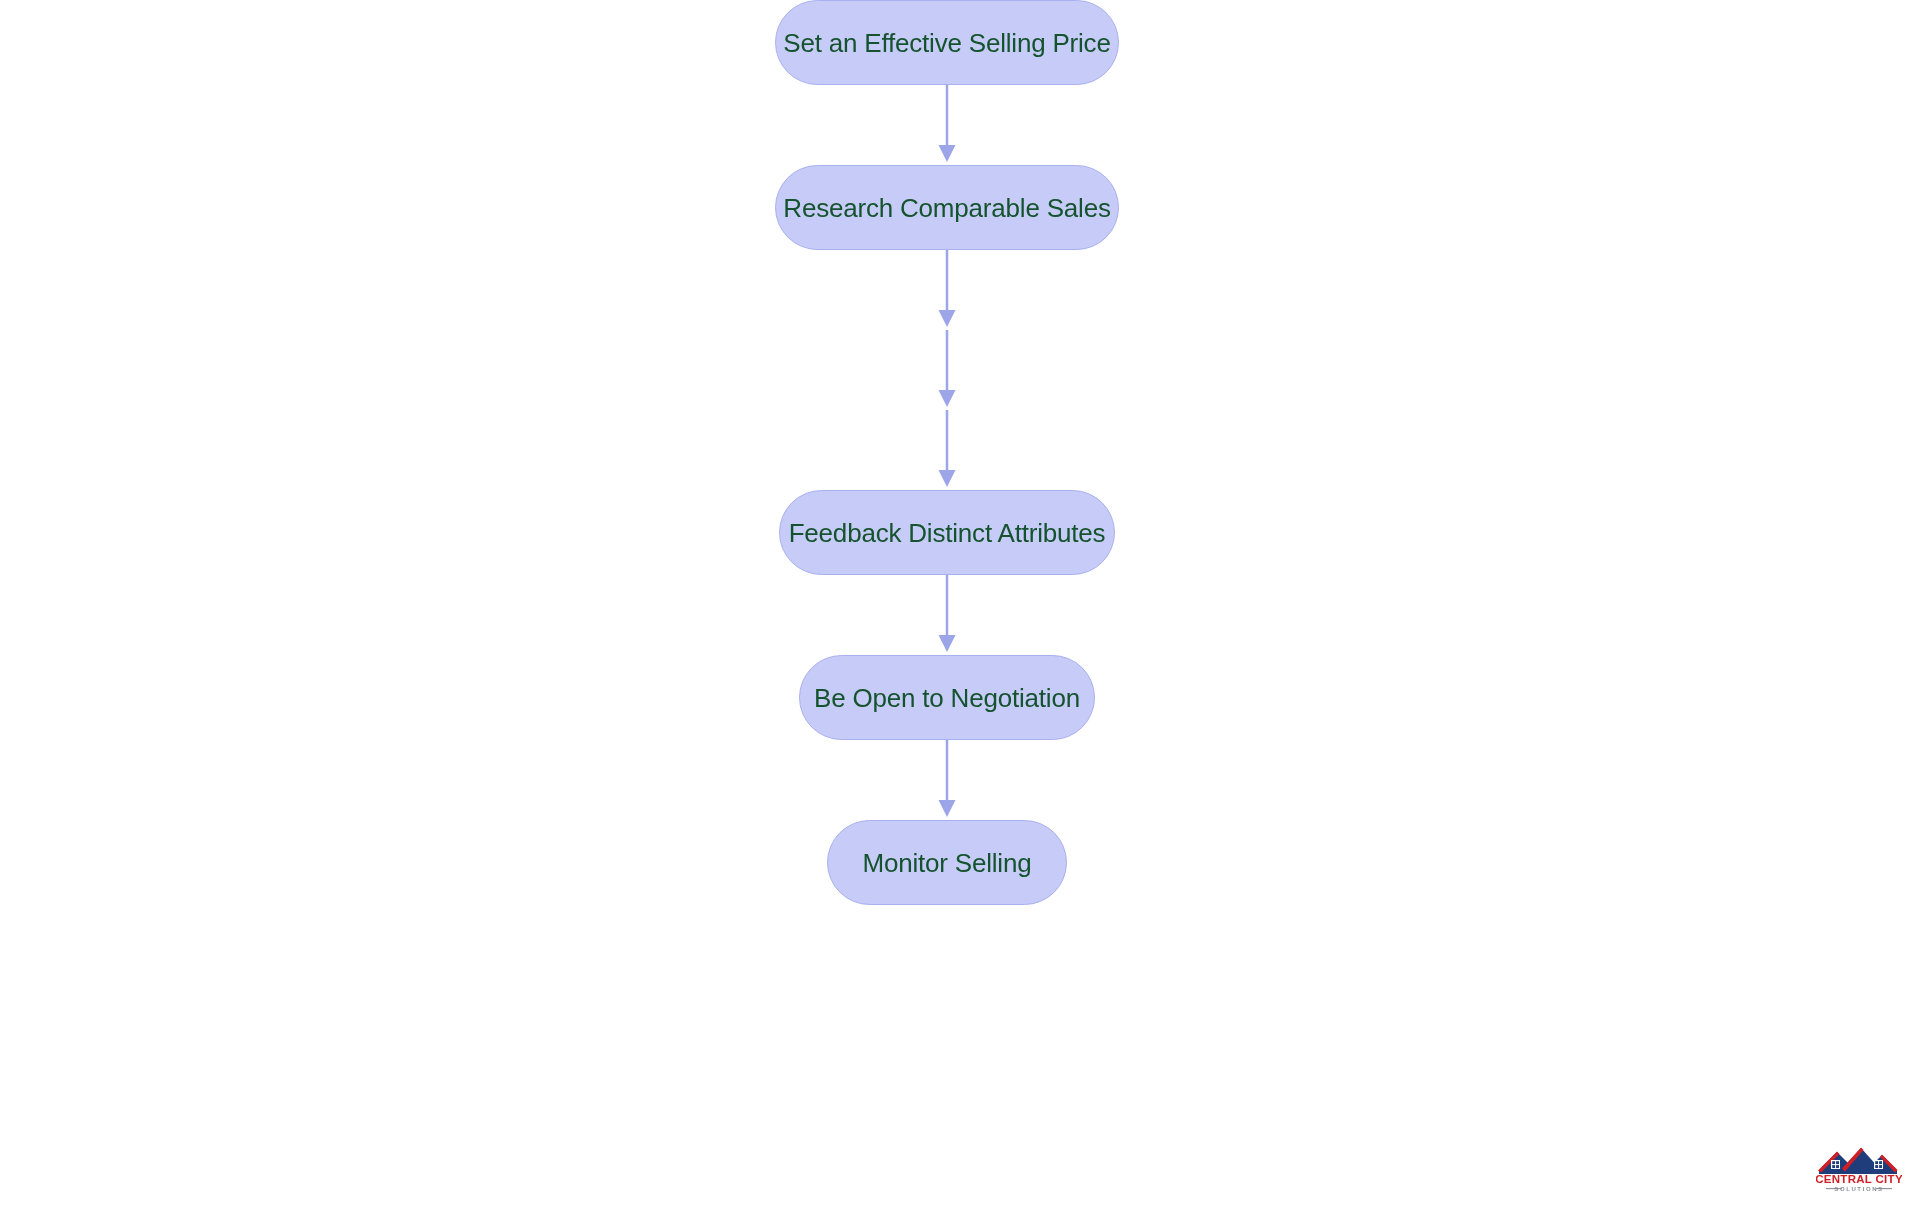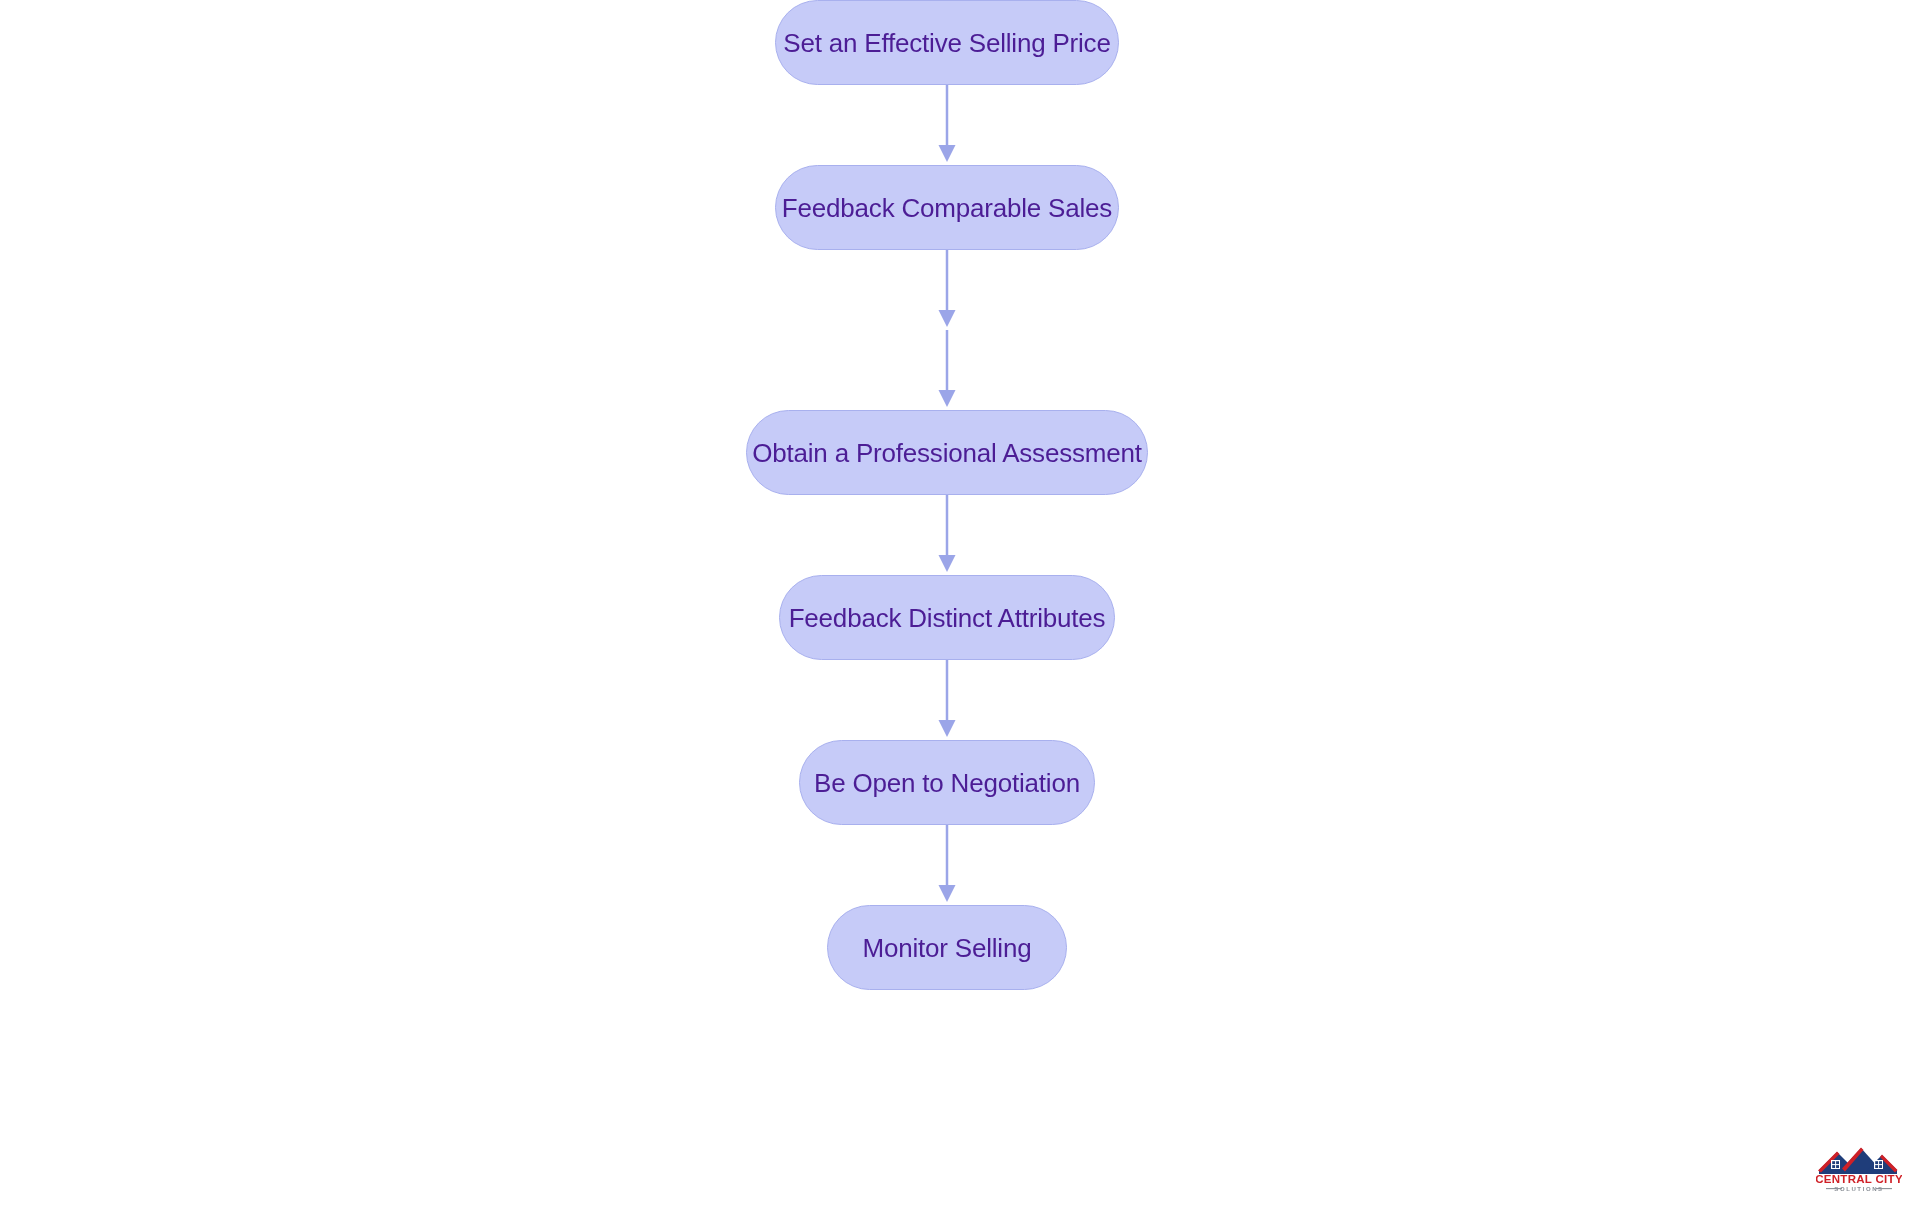--- a/index.html
+++ b/index.html
@@ -44,21 +44,21 @@
     align-items: center;
     justify-content: center;
     padding: 0 34px;
     position: relative;
     left: -13px;
   }
 
   .node-label {
     font-size: 26px;
     line-height: 1;
-    color: #4c1d95;
+    color: #14532d;
     white-space: nowrap;
     letter-spacing: -0.2px;
     font-weight: 400;
   }
 
   .connector {
     position: relative;
     left: -13px;
     width: 26px;
     height: 80px;
@@ -89,44 +89,39 @@
 
   <span class="connector">
     <svg width="26" height="80" viewBox="0 0 26 80" xmlns="http://www.w3.org/2000/svg">
       <line x1="13" y1="0" x2="13" y2="62" stroke="#9ba5e8" stroke-width="2.5"></line>
       <polygon points="13,77 4.5,60 21.5,60" fill="#9ba5e8"></polygon>
     </svg>
   </span>
 
   <div class="flow-row">
     <div class="node" style="width: 344px;">
-      <span class="node-label">Feedback Comparable Sales</span>
+      <span class="node-label">Research Comparable Sales</span>
     </div>
   </div>
 
   <span class="connector">
     <svg width="26" height="80" viewBox="0 0 26 80" xmlns="http://www.w3.org/2000/svg">
       <line x1="13" y1="0" x2="13" y2="62" stroke="#9ba5e8" stroke-width="2.5"></line>
       <polygon points="13,77 4.5,60 21.5,60" fill="#9ba5e8"></polygon>
     </svg>
   </span>
 
 
   <span class="connector">
     <svg width="26" height="80" viewBox="0 0 26 80" xmlns="http://www.w3.org/2000/svg">
       <line x1="13" y1="0" x2="13" y2="62" stroke="#9ba5e8" stroke-width="2.5"></line>
       <polygon points="13,77 4.5,60 21.5,60" fill="#9ba5e8"></polygon>
     </svg>
   </span>
 
-  <div class="flow-row">
-    <div class="node" style="width: 402px;">
-      <span class="node-label">Obtain a Professional Assessment</span>
-    </div>
-  </div>
 
   <span class="connector">
     <svg width="26" height="80" viewBox="0 0 26 80" xmlns="http://www.w3.org/2000/svg">
       <line x1="13" y1="0" x2="13" y2="62" stroke="#9ba5e8" stroke-width="2.5"></line>
       <polygon points="13,77 4.5,60 21.5,60" fill="#9ba5e8"></polygon>
     </svg>
   </span>
 
   <div class="flow-row">
     <div class="node" style="width: 336px;">

